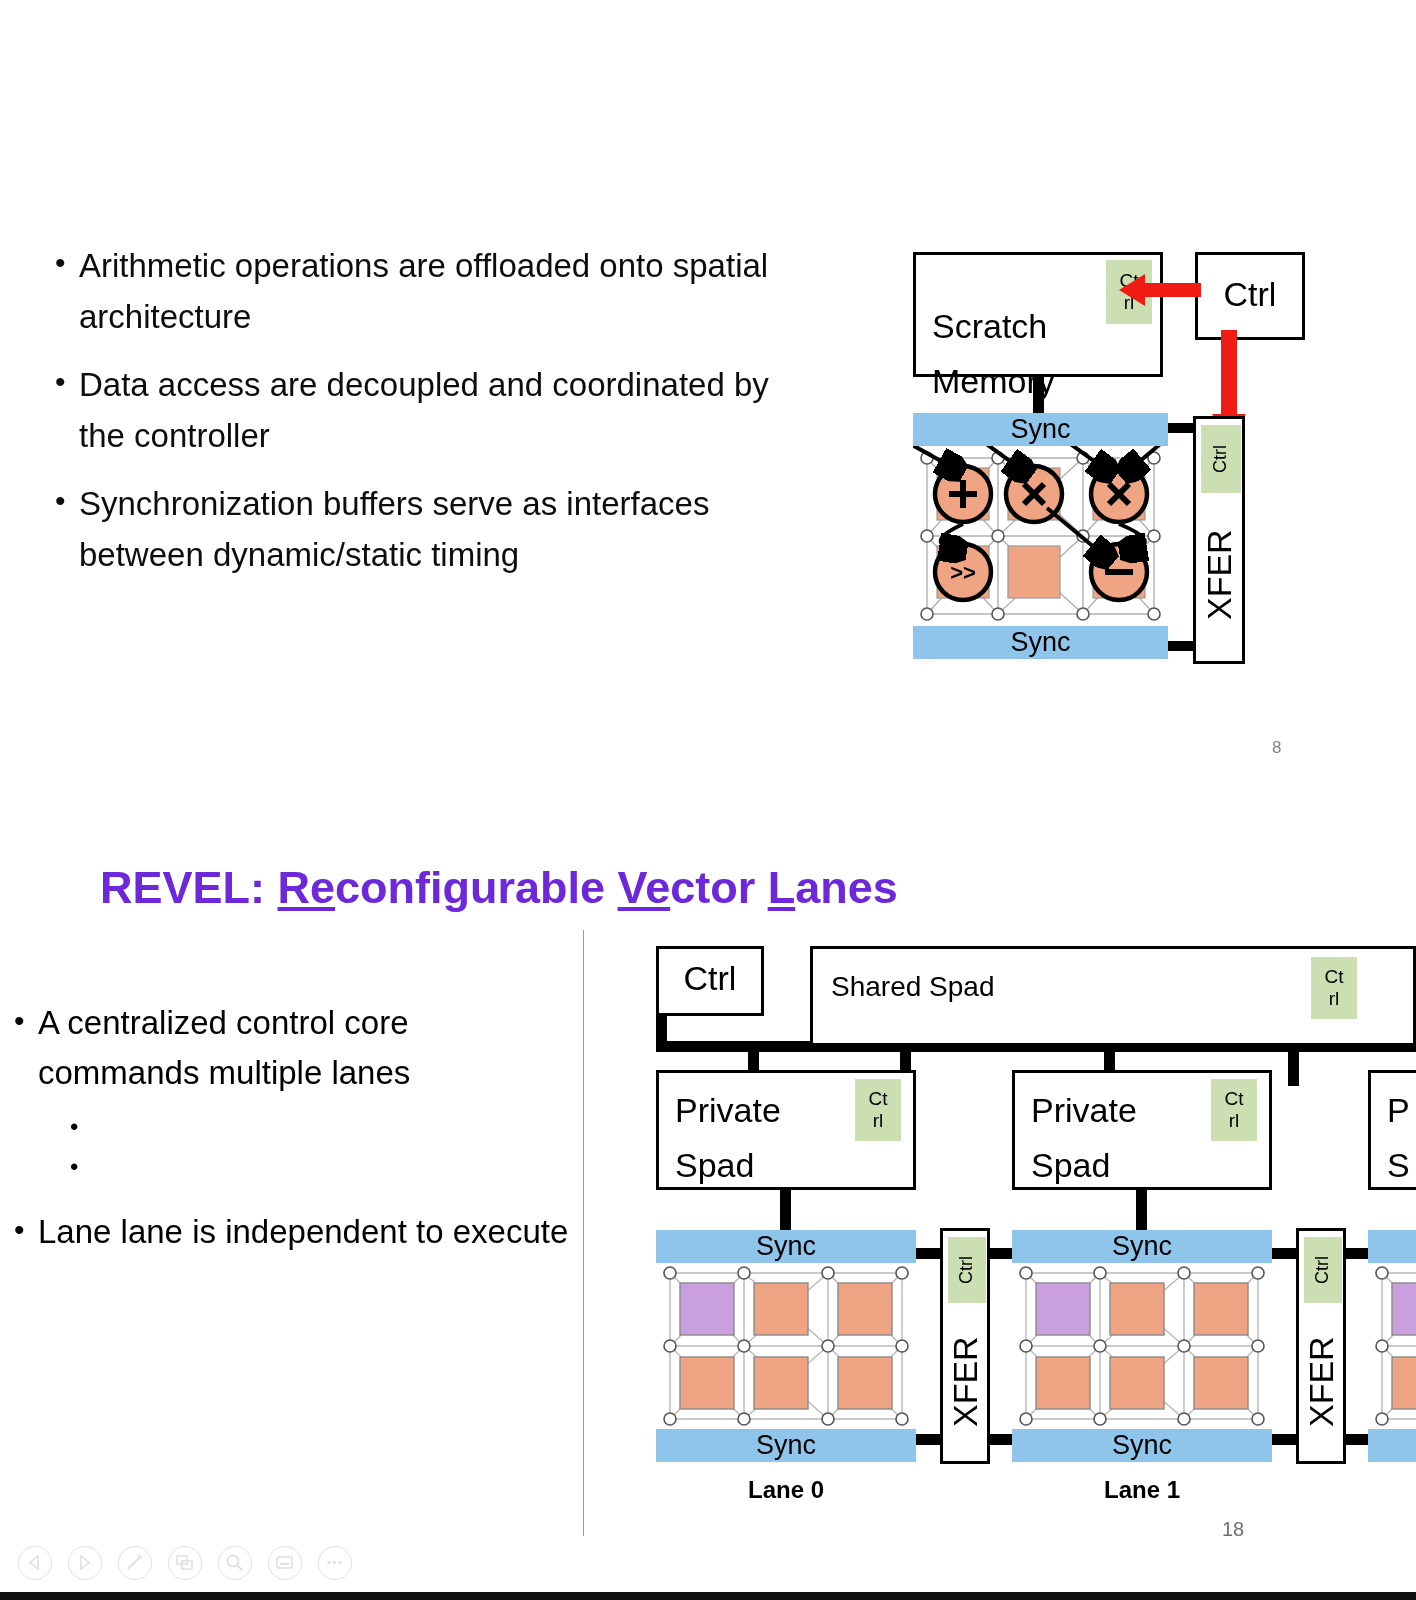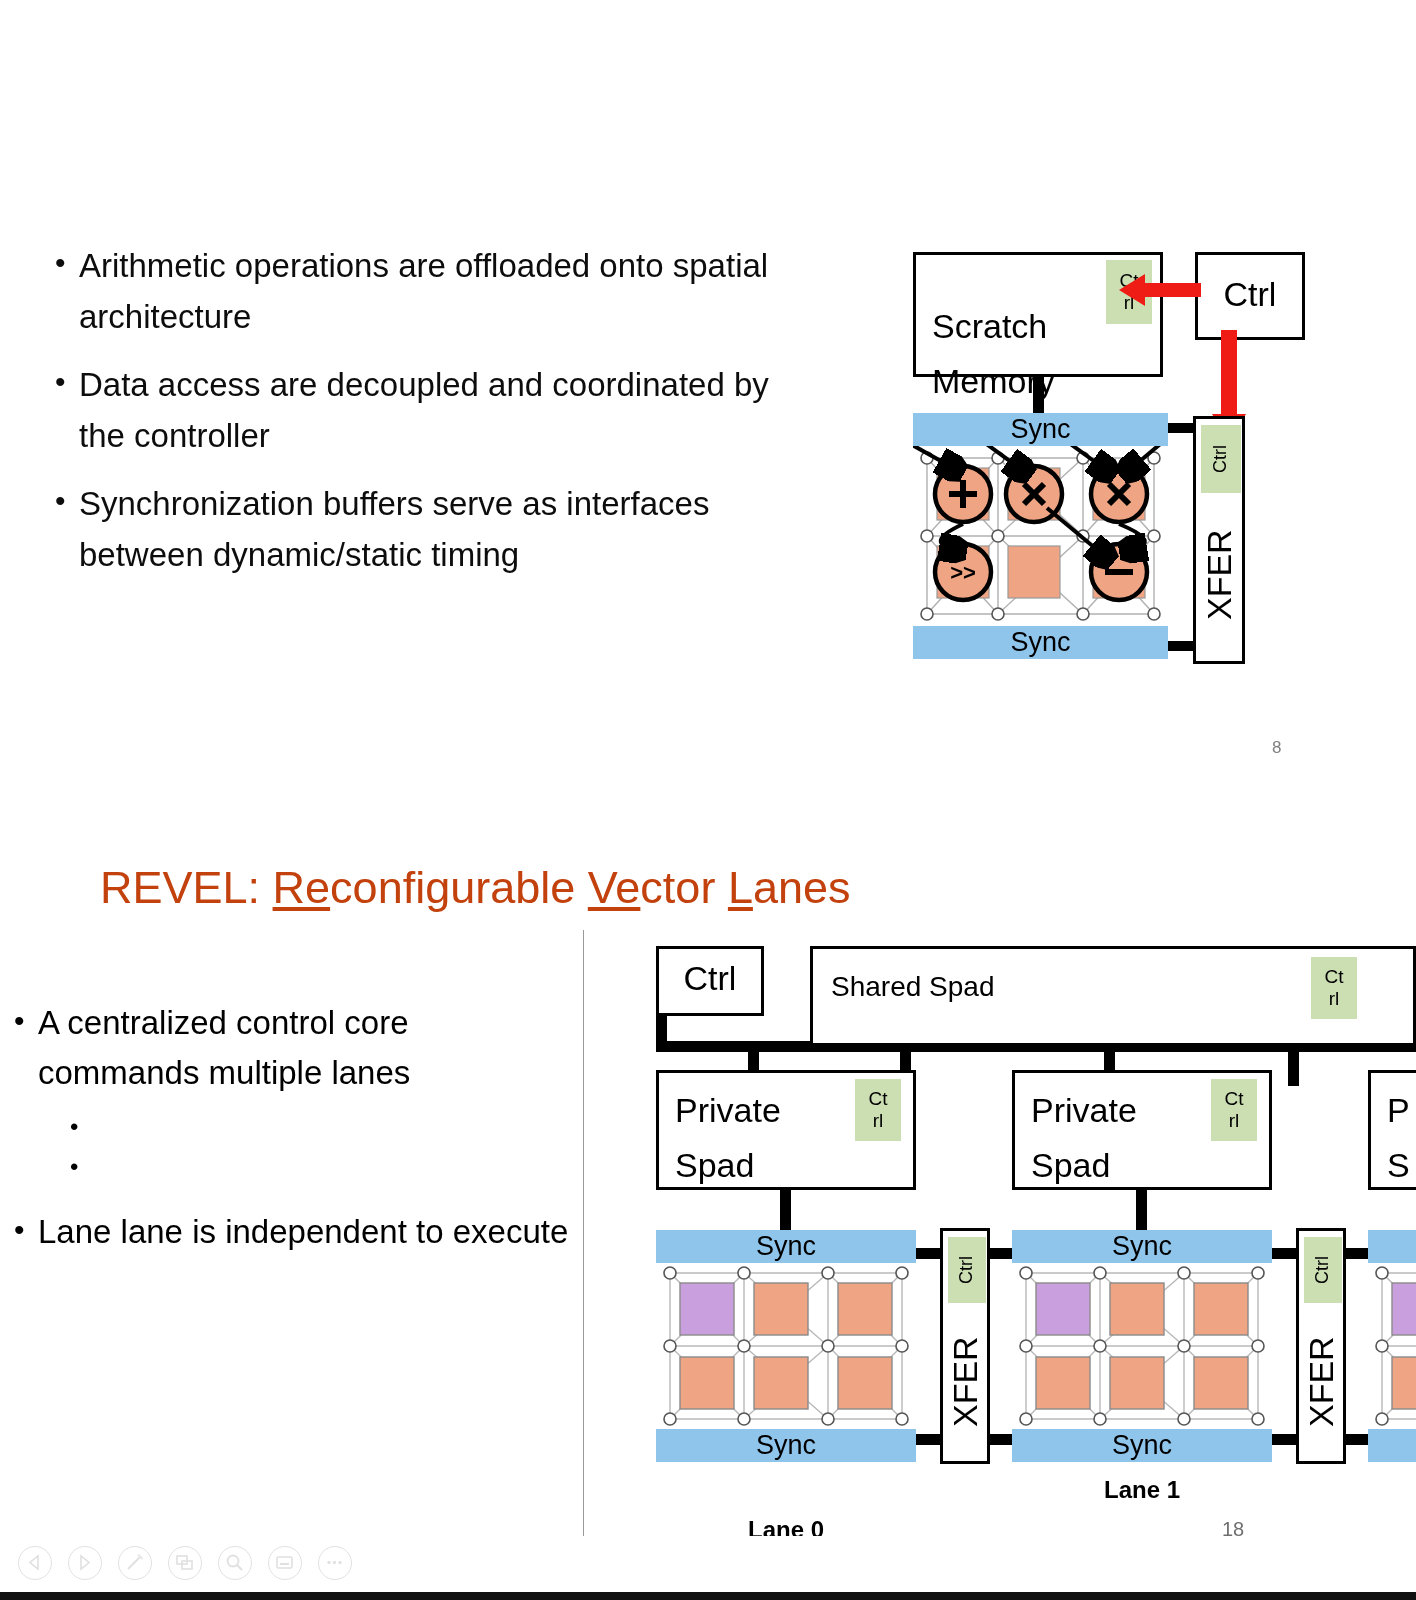--- a/index.html
+++ b/index.html
@@ -53,21 +53,21 @@
 
   .xferbox { left:288px; top:178px; width:52px; height:248px; border:3px solid #000; background:#fff; position:absolute;}
   .xferlabel { position:absolute; left:0; right:0; top:96px; text-align:center;
      font-size:34px; writing-mode:vertical-rl; transform:rotate(180deg);
      display:flex; align-items:center; justify-content:center; height:120px;}
 
   .pagenum { position:absolute; font-size:17px; color:#808080; }
 
   
   .slide2 { position:absolute; left:0; top:800px; width:1416px; height:760px; }
-  .s2-title { position:absolute; left:100px; top:62px; font-size:45px; color:#c2410c; }
+  .s2-title { position:absolute; left:100px; top:62px; font-size:45px; color:#6d28d9;font-weight:bold; }
   .s2-title u { text-decoration:underline; text-underline-offset:4px; }
 
   .divider { position:absolute; left:583px; top:130px; width:1px; height:620px; background:#9a9a9a; }
 
   .s2-bullets { position:absolute; left:14px; top:198px; width:560px; }
   .b2 { display:flex; font-size:33px; line-height:1.5; margin-bottom:12px; }
   .b2 .dot { width:24px; flex:0 0 24px; font-size:30px;}
   .b2sub { display:flex; font-size:27px; line-height:1.5; margin-left:56px; margin-bottom:4px;}
   .b2sub .dot { width:22px; flex:0 0 22px; font-size:24px;}
 
@@ -358,21 +358,21 @@
               <circle cx="88" cy="83" r="6"></circle>
             <circle cx="172" cy="83" r="6"></circle>
               <circle cx="246" cy="83" r="6"></circle>
             <circle cx="14" cy="156" r="6"></circle>
               <circle cx="88" cy="156" r="6"></circle>
             <circle cx="172" cy="156" r="6"></circle>
               <circle cx="246" cy="156" r="6"></circle>
           </g>
         </svg>
       </div>
-      <div class="lane-label" style="left:56px; top:546px; width:260px;margin-top:40px;">Lane 0</div>
+      <div class="lane-label" style="left:56px; top:546px; width:260px;">Lane 0</div>
 
       <div class="wire" style="left:316px; top:318px; width:28px; height:11px;"></div>
       <div class="wire" style="left:316px; top:504px; width:28px; height:11px;"></div>
       <div class="fsbox" style="left:340px; top:298px; width:50px; height:236px;">
         <div class="ctrlchip" style="left:5px; top:6px; width:38px; height:66px;">
           <span style="writing-mode:vertical-rl; transform:rotate(180deg); font-size:18px;">Ctrl</span>
         </div>
         <div style="position:absolute; left:0; right:0; top:86px; height:130px; display:flex; align-items:center; justify-content:center;
                     font-size:34px; writing-mode:vertical-rl; transform:rotate(180deg);">XFER</div>
       </div>

